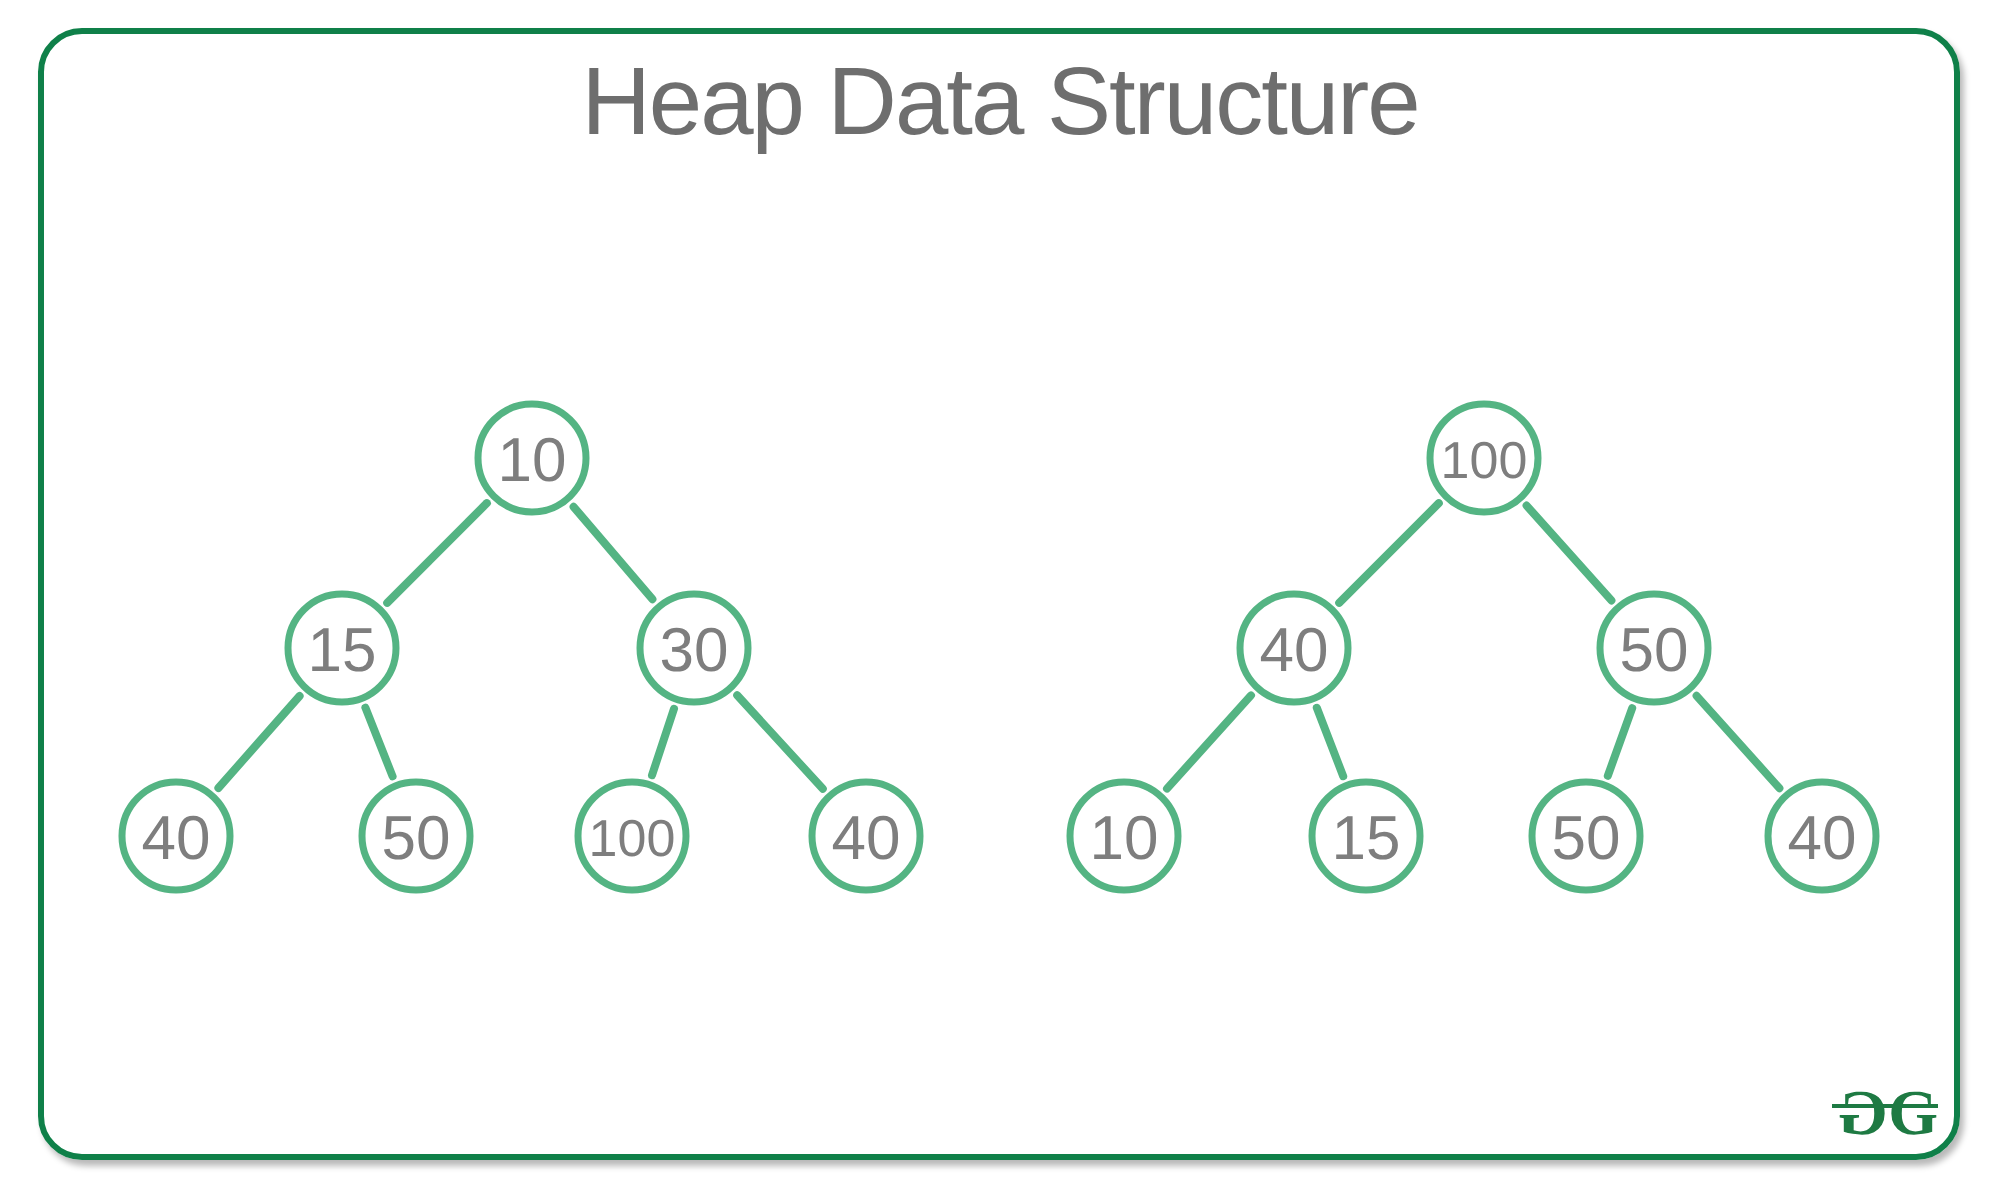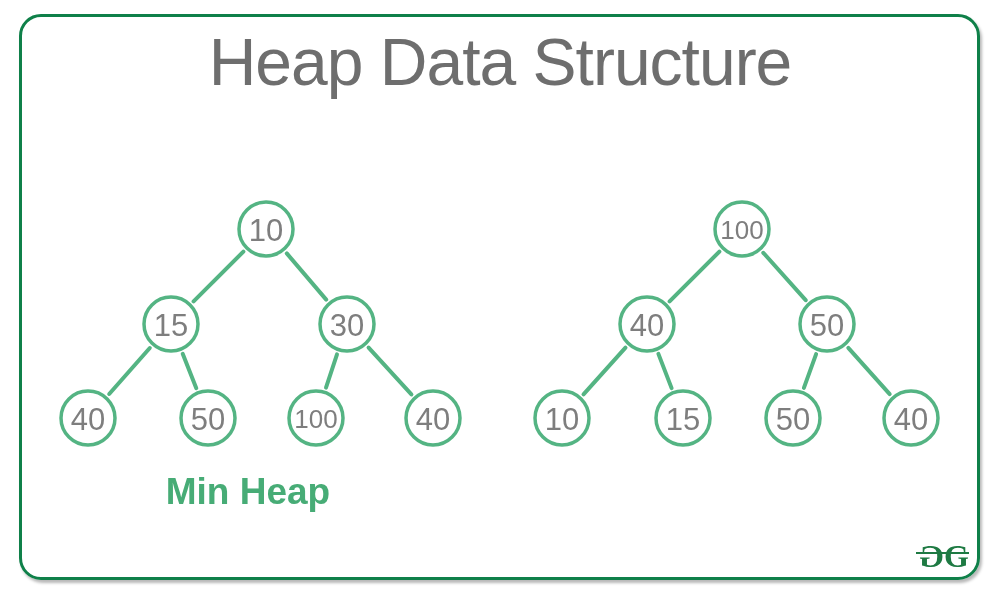--- a/index.html
+++ b/index.html
@@ -23,21 +23,21 @@
     position:absolute;
     left:19px;top:14px;right:20px;bottom:19px;
     border:3px solid var(--border-green);
     border-radius:22px;
     box-shadow:2px 3px 3px rgba(0,0,0,0.28);
   }
   .title{
     position:absolute;
     top:24px;left:0;width:100%;
     text-align:center;
-    font-size:66px;
+    font-size:48px;
     font-weight:300;
     letter-spacing:-1px;
     color:var(--title-gray);
   }
   svg.tree-layer{
     position:absolute;left:0;top:0;
   }
   .heap-label{
     position:absolute;
     top:471px;
@@ -147,18 +147,17 @@
           <circle cx="793" cy="418" r="27" fill="#ffffff" stroke="#54b483" stroke-width="3.5"></circle>
           <text x="793" y="419" text-anchor="middle" dominant-baseline="central" fill="#7e7e7e" font-family="&quot;Liberation Sans&quot;, sans-serif" font-size="31">50</text>
         </g>
         <g>
           <circle cx="911" cy="418" r="27" fill="#ffffff" stroke="#54b483" stroke-width="3.5"></circle>
           <text x="911" y="419" text-anchor="middle" dominant-baseline="central" fill="#7e7e7e" font-family="&quot;Liberation Sans&quot;, sans-serif" font-size="31">40</text>
         </g>
       </g>
     </svg>
 
-  <div class="heap-label min">Min Heap</div>
 
   <div class="logo">
     <span class="bar"></span><span class="g-rev">G</span><span>G</span>
   </div>
 </div>
 
 </body></html>

